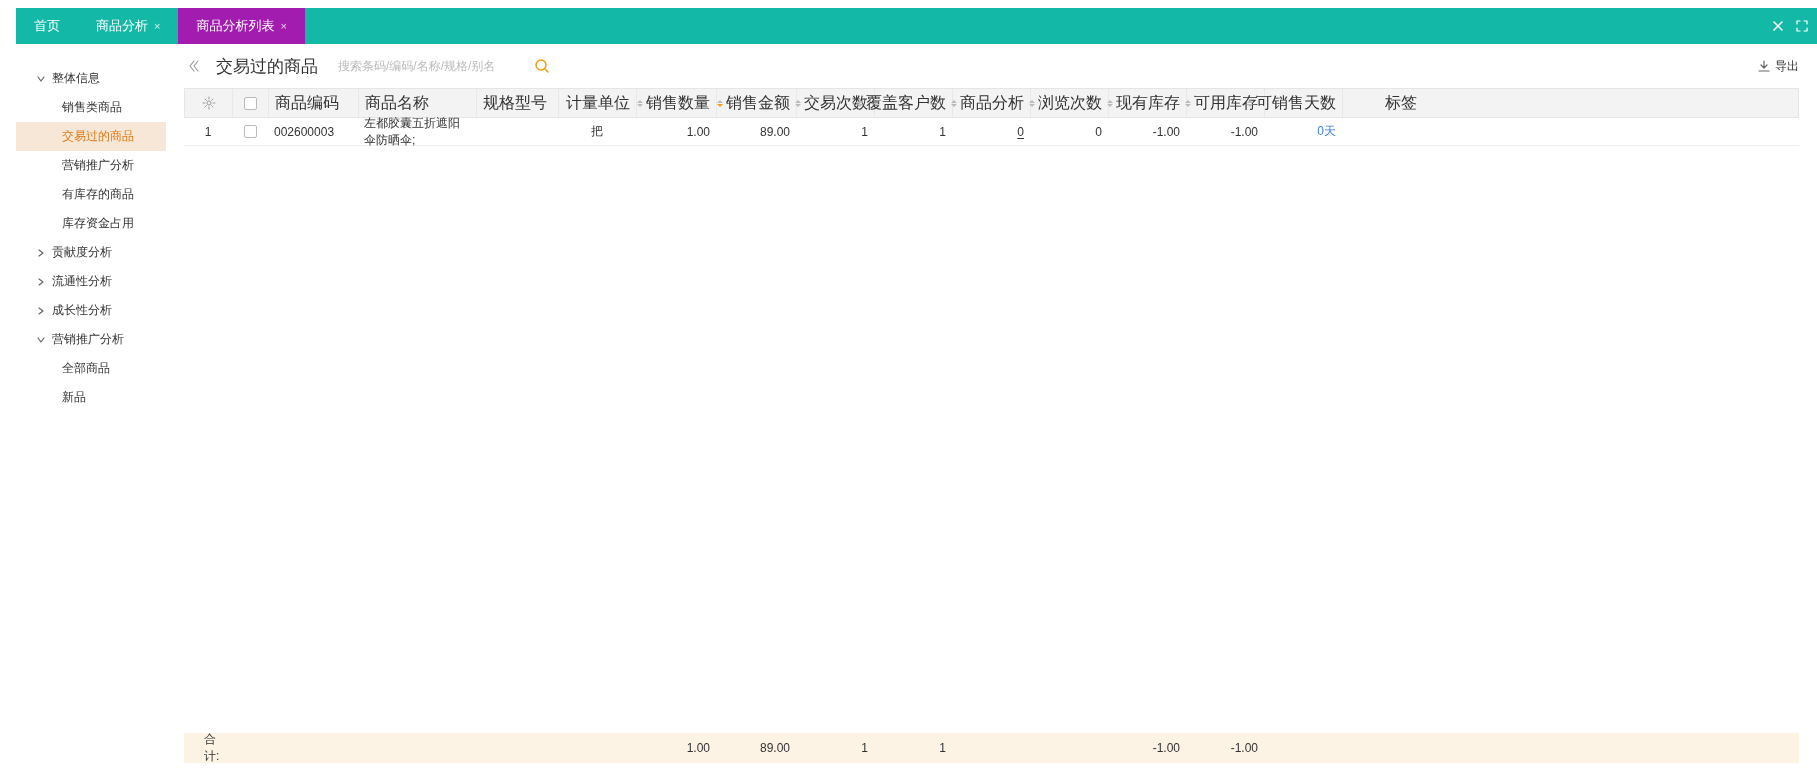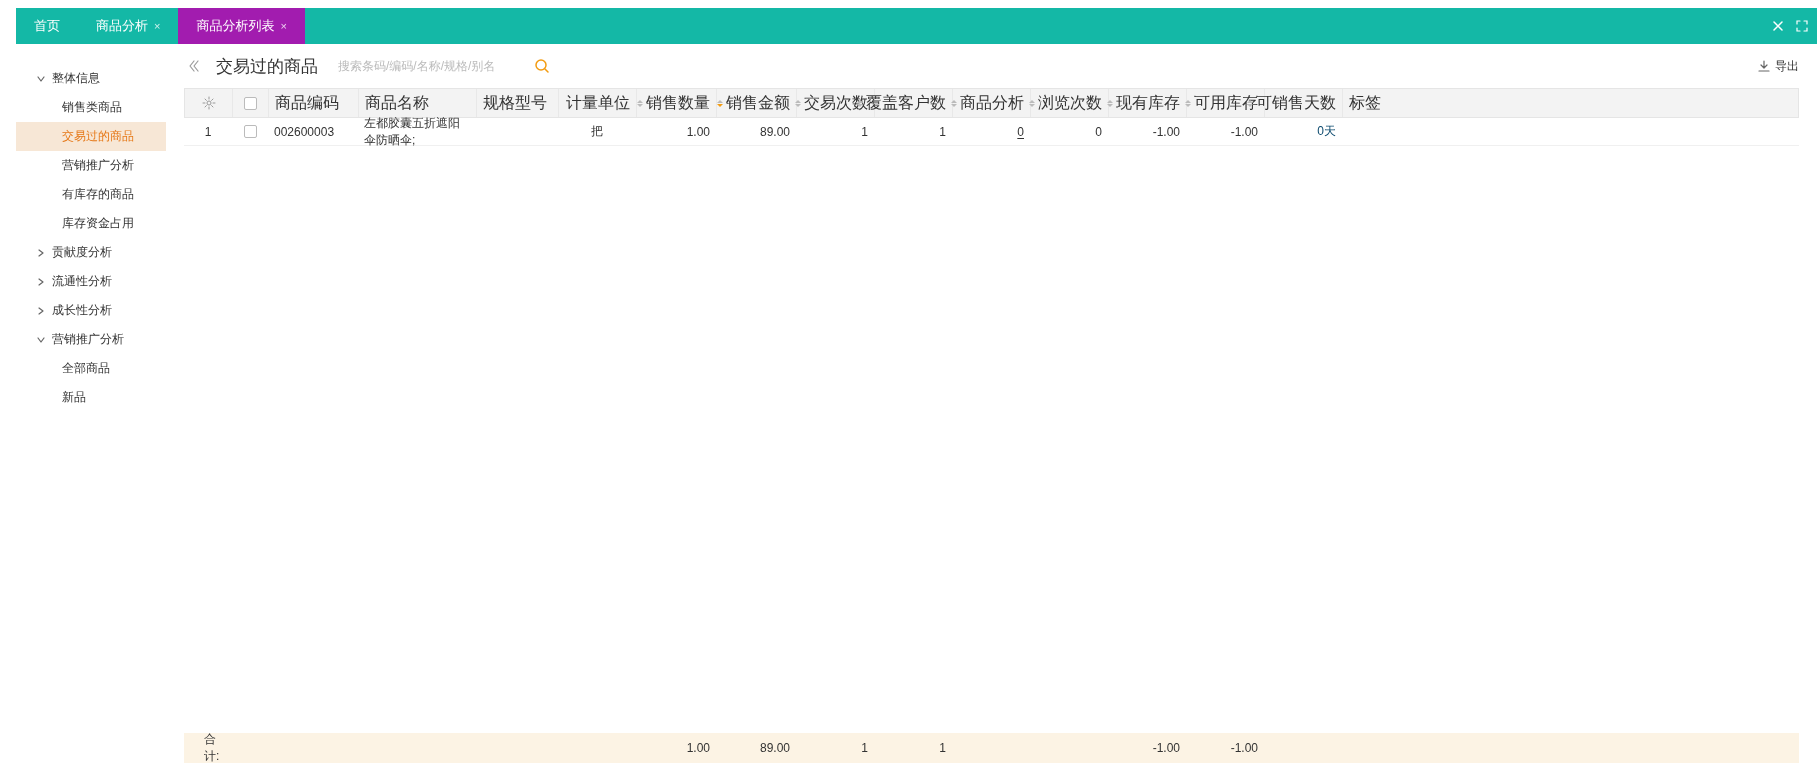--- a/index.html
+++ b/index.html
@@ -36,41 +36,41 @@
 .th.center { justify-content: center; }
 .sort-ic { margin-right: 3px; display: inline-flex; flex-direction: column; gap: 1px; }
 .sort-up, .sort-dn { width: 0; height: 0; border-left: 3px solid transparent; border-right: 3px solid transparent; }
 .sort-up { border-bottom: 3px solid #bbb; }
 .sort-dn { border-top: 3px solid #bbb; }
 .sort-ic.desc .sort-dn { border-top-color: #f39c12; }
 .trow { display: flex; height: 28px; align-items: center; border-bottom: 1px solid #f0f0f0; font-size: 12px; }
 .td { padding: 0 6px; display: flex; align-items: center; height: 100%; }
 .td.right { justify-content: flex-end; }
 .td.center { justify-content: center; }
-.red { color: #0c4a6e; }
+.red { color: #3b82f6; }
 .underline { text-decoration: underline; text-underline-offset: 2px; }
 .checkbox { width: 13px; height: 13px; border: 1px solid #bbb; background: #fff; border-radius: 2px; }
 .gear { color: #999; }
 .footer-row { height: 30px; background: #fcf3e4; display: flex; align-items: center; font-size: 12px; margin: 0 18px 0 18px; }
 .c-idx { width: 48px; }
 .c-chk { width: 36px; }
 .c-code { width: 90px; }
 .c-name { width: 118px; }
 .c-spec { width: 82px; }
 .c-unit { width: 78px; }
 .c-qty { width: 80px; }
 .c-amt { width: 80px; }
 .c-txn { width: 78px; }
 .c-cust { width: 78px; }
 .c-bcust { width: 78px; }
 .c-bcnt { width: 78px; }
 .c-stock { width: 78px; }
 .c-avail { width: 78px; }
 .c-days { width: 78px; }
-.c-tag { flex: 1; }
+.c-tag { flex: 1; margin-left: 36px; }
 svg { display: block; }
 </style>
 </head>
 <body>
 
 <div class="app">
   <div class="header-bar"></div>
 
   <div class="tabs-bar">
     <div id="tabs-host" style="display: flex;">

